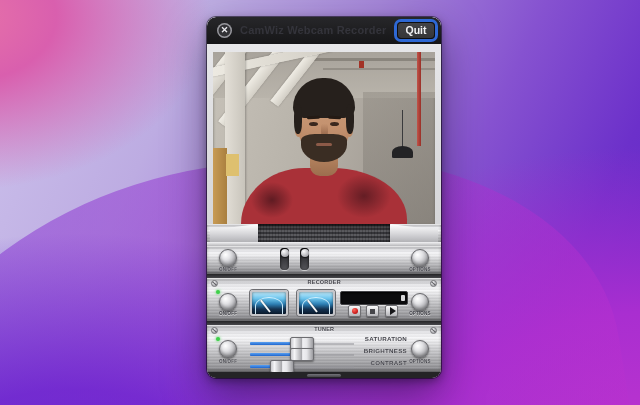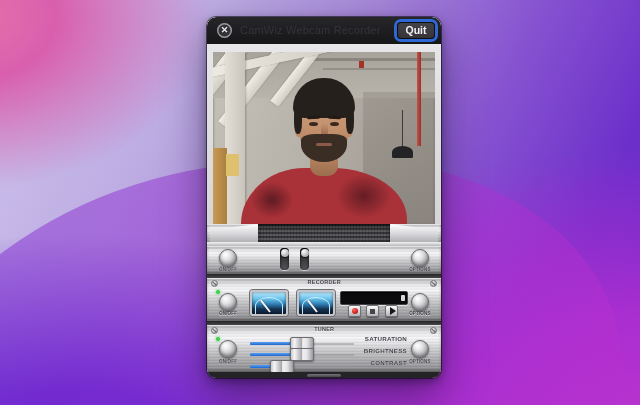--- a/index.html
+++ b/index.html
@@ -36,21 +36,21 @@
     border-radius:9px 9px 0 0;
   }
   .close-btn {
     position:absolute; left:10px; top:6px; width:15px; height:15px; border-radius:50%;
     background:#323236; box-shadow:inset 0 0 0 1.5px #97979d;
     display:flex; align-items:center; justify-content:center;
     color:#ececf0; font-size:9px; font-weight:700; line-height:1; cursor:pointer;
   }
   .win-title {
     position:absolute; left:33px; top:0; height:27px; line-height:27px;
-    font-size:11px; font-weight:400; color:#34343b; letter-spacing:.2px;
+    font-size:11px; font-weight:700; color:#34343b; letter-spacing:.2px;
   }
   .quit-btn {
     position:absolute; right:6px; top:5px; width:38px; height:17px;
     background:linear-gradient(180deg,#434347,#353538);
     border:1px solid #0e0e10; border-radius:4px;
     color:#f2f2f4; font-size:10.5px; font-weight:600; text-align:center; line-height:15px;
     box-shadow:0 0 0 3px #2e68d4; cursor:pointer;
   }
 
   

